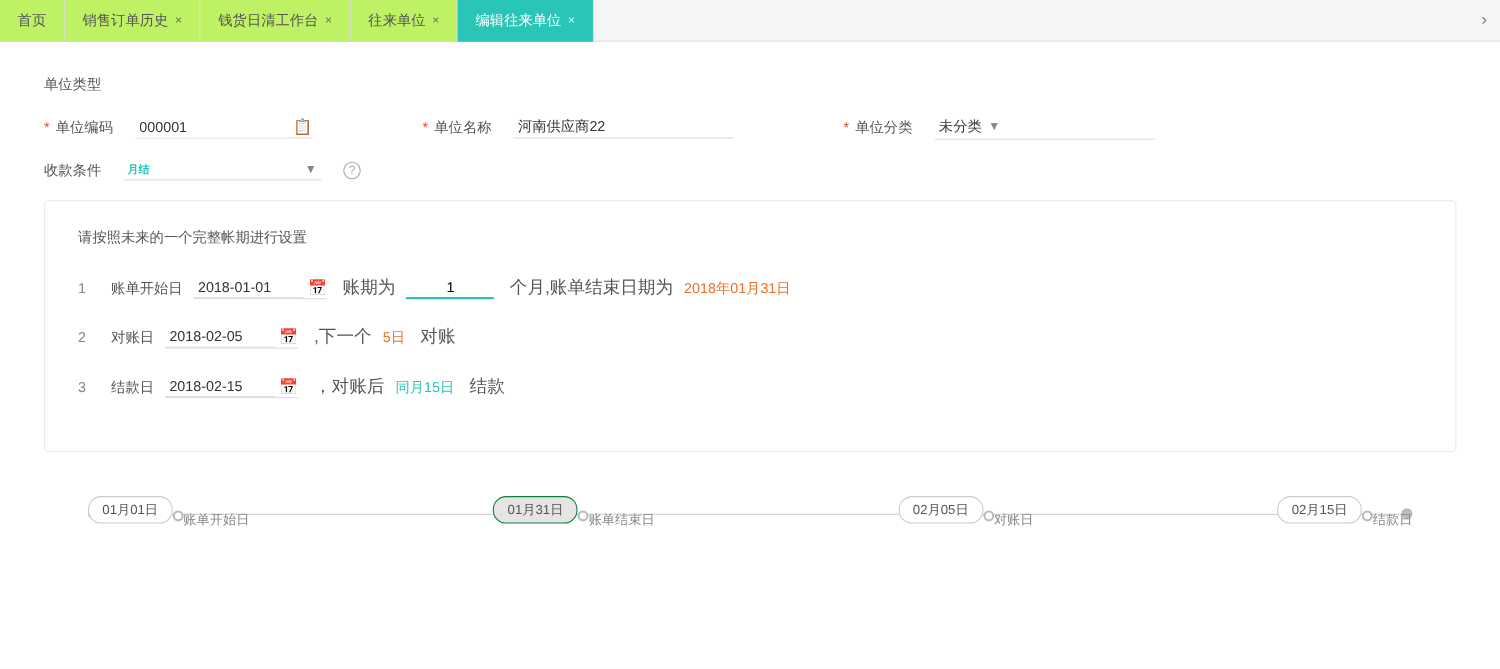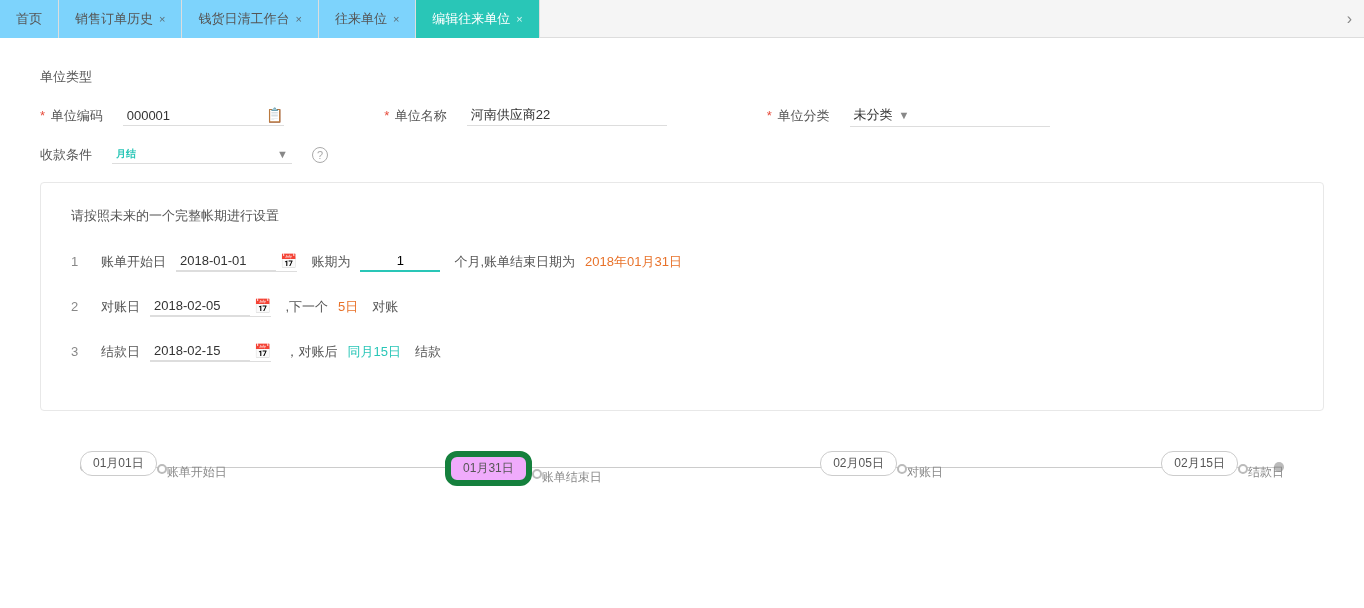--- a/index.html
+++ b/index.html
@@ -16,21 +16,21 @@
     }
     .tab {
       display: flex;
       align-items: center;
       padding: 0 16px;
       height: 38px;
       cursor: pointer;
       font-size: 13px;
       color: #555;
       border-right: 1px solid #ddd;
-      background: #7dd3fc;
+      background: #bef264;
       white-space: nowrap;
       gap: 6px;
     }
     .tab.active {
       background: #29c6b7;
       color: #fff;
     }
     .tab .close-x {
       font-size: 11px;
       opacity: 0.8;
@@ -177,21 +177,21 @@
       color: #888;
       font-size: 13px;
     }
     .period-label {
       color: #555;
       white-space: nowrap;
       font-size: 13px;
     }
     .period-desc {
       color: #555;
-      font-size: 13px;
+      font-size: 16px;
       margin-left: 4px;
     }
     .highlight-orange {
       color: #e8722a;
     }
     .highlight-teal {
       color: #29c6b7;
     }
 
     .period-input {
@@ -357,21 +357,21 @@
 
     <div style="display:flex; justify-content: space-between; align-items: flex-start; position: relative; z-index:1;">
 
       <div class="timeline-item">
         <div style="border:1px solid #ccc;border-radius:12px;padding:3px 12px;font-size:12px;color:#555;background:#fff;margin-bottom:10px;">01月01日</div>
         <div style="width:10px;height:10px;border-radius:50%;border:2px solid #bbb;background:#fff;"></div>
         <div style="font-size:12px;color:#888;margin-top:8px;">账单开始日</div>
       </div>
 
       <div class="timeline-item">
-        <div style="border:6px solid #15803d;border-radius:12px;padding:3px 12px;font-size:12px;color:#555;background:#f0abfc;margin-bottom:10px;">01月31日</div>
+        <div style="border:1px solid #15803d;border-radius:12px;padding:3px 12px;font-size:12px;color:#555;background:#e5e5e5;margin-bottom:10px;">01月31日</div>
         <div style="width:10px;height:10px;border-radius:50%;border:2px solid #bbb;background:#fff;"></div>
         <div style="font-size:12px;color:#888;margin-top:8px;">账单结束日</div>
       </div>
 
       <div class="timeline-item">
         <div style="border:1px solid #ccc;border-radius:12px;padding:3px 12px;font-size:12px;color:#555;background:#fff;margin-bottom:10px;">02月05日</div>
         <div style="width:10px;height:10px;border-radius:50%;border:2px solid #bbb;background:#fff;"></div>
         <div style="font-size:12px;color:#888;margin-top:8px;">对账日</div>
       </div>
 

